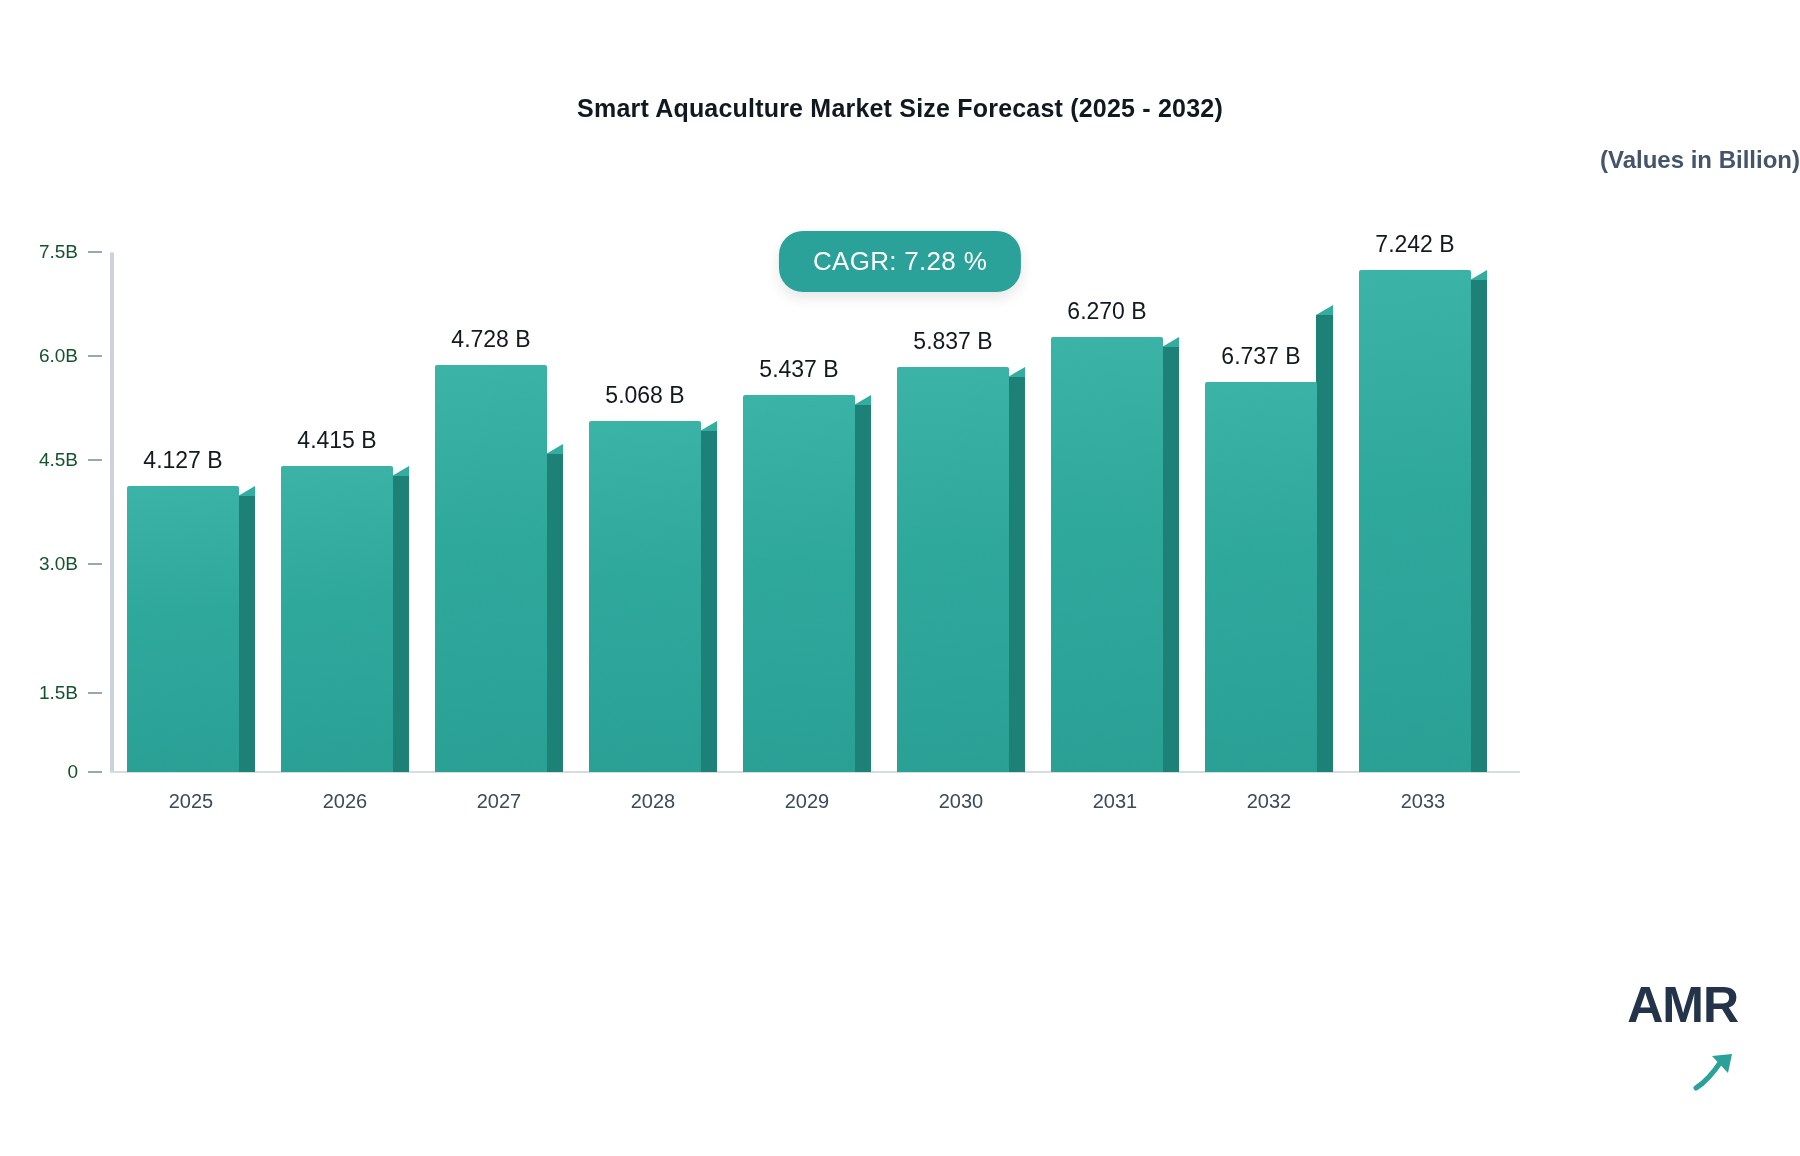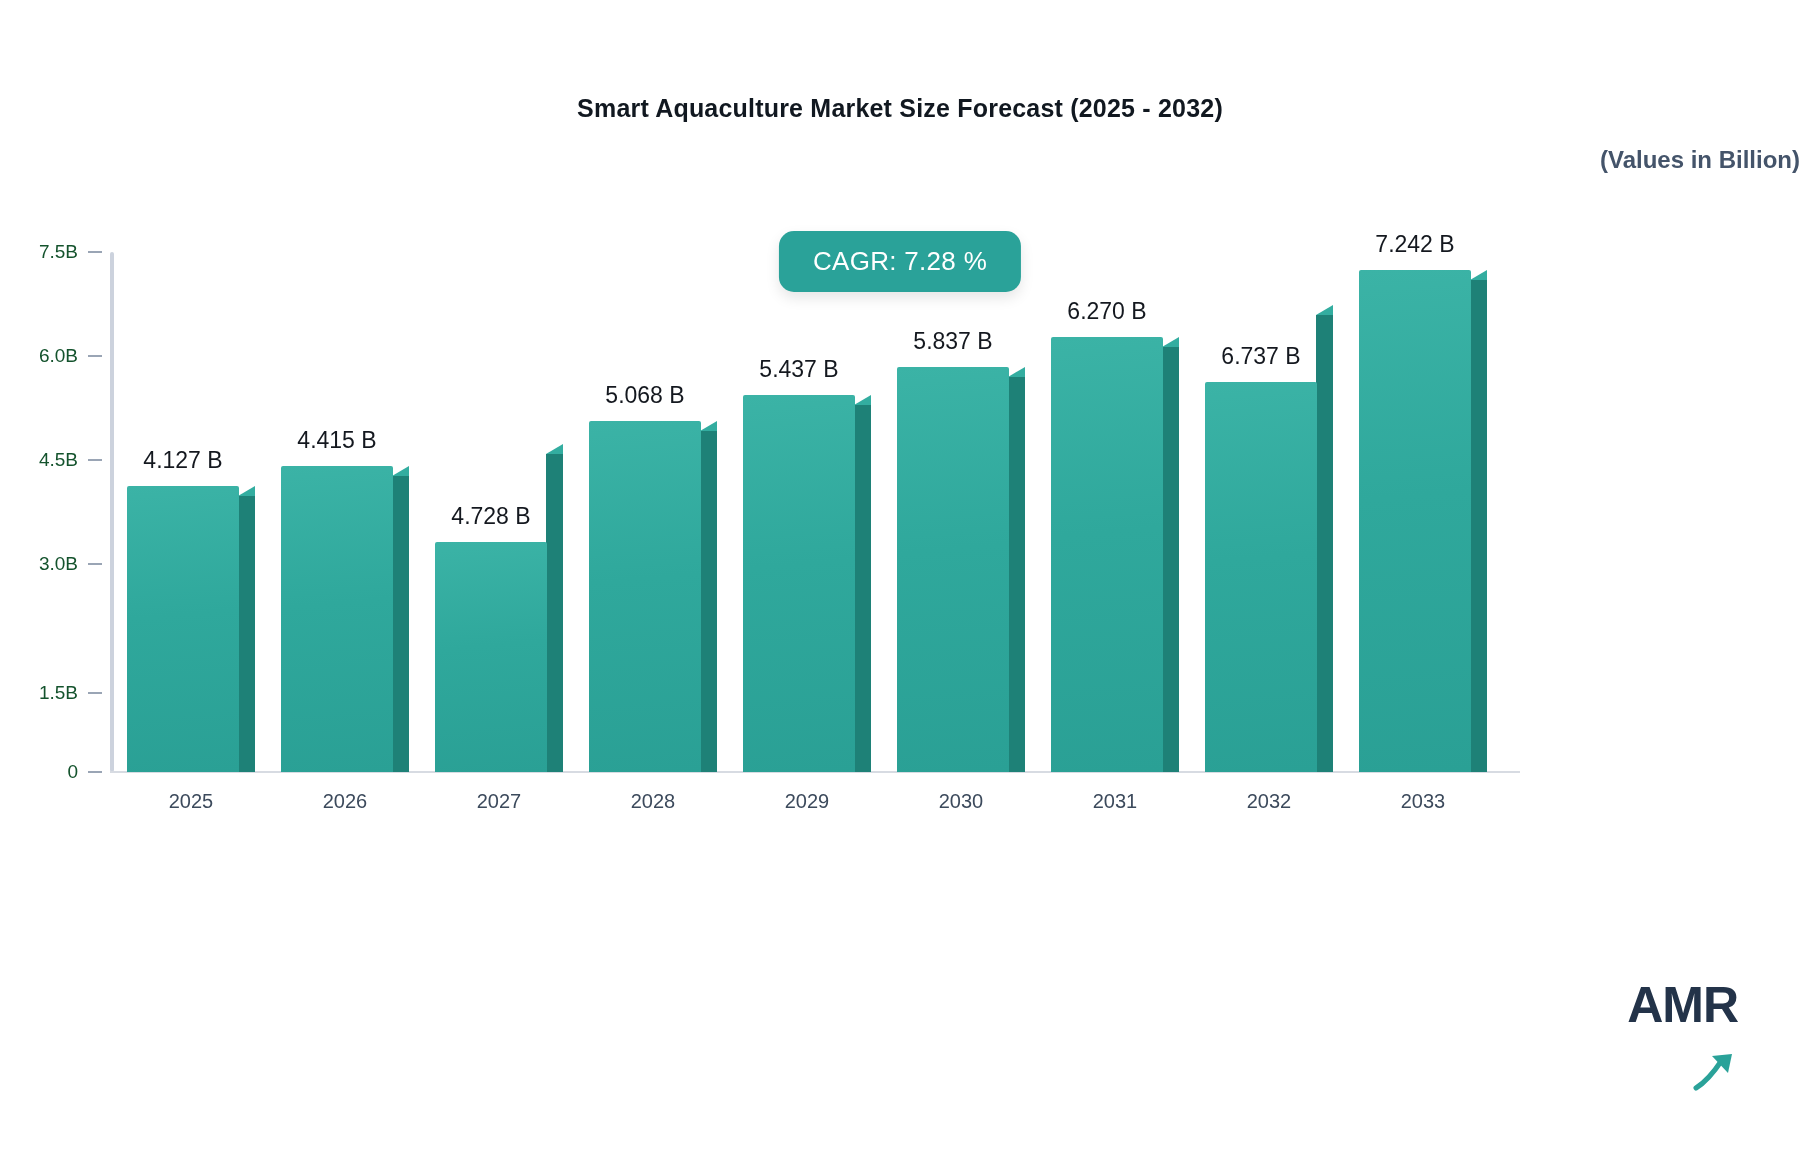--- a/index.html
+++ b/index.html
@@ -29,21 +29,21 @@
     color:#44546a;
   }
 
   
   .cagr-badge{
     position:absolute;
     left:50%;transform:translateX(-50%);
     top:231px;
     background:#2aa299;
     color:#ffffff;
-    border-radius:15px;
+    border-radius:24px;
     padding:15px 34px;
     font-size:26px;
     font-weight:400;
     letter-spacing:.3px;
     box-shadow:0 6px 14px rgba(0,0,0,0.10);
     white-space:nowrap;
   }
 
   
   .plot{
@@ -233,21 +233,21 @@
             <div class="bar-face" style="height: 306.107px;">
               <div class="bar-label">4.415 B</div>
             </div>
             <div class="xlabel">2026</div>
           </div>
         </div>
         <div class="bar-slot">
           <div class="bar-wrap">
             <div class="bar-side" style="height: 317.808px; bottom: 0px; right: 0px;"></div>
             <div class="bar-top" style="bottom: 317.808px; right: 0px; border-left: 17px solid transparent; border-bottom: 10px solid rgb(51, 173, 160);"></div>
-            <div class="bar-face" style="height: 230px;">
+            <div class="bar-face" style="height: 407px;">
               <div class="bar-label">4.728 B</div>
             </div>
             <div class="xlabel">2027</div>
           </div>
         </div>
         <div class="bar-slot">
           <div class="bar-wrap">
             <div class="bar-side" style="height: 341.381px; bottom: 0px; right: 0px;"></div>
             <div class="bar-top" style="bottom: 341.381px; right: 0px; border-left: 17px solid transparent; border-bottom: 10px solid rgb(51, 173, 160);"></div>
             <div class="bar-face" style="height: 351.381px;">

